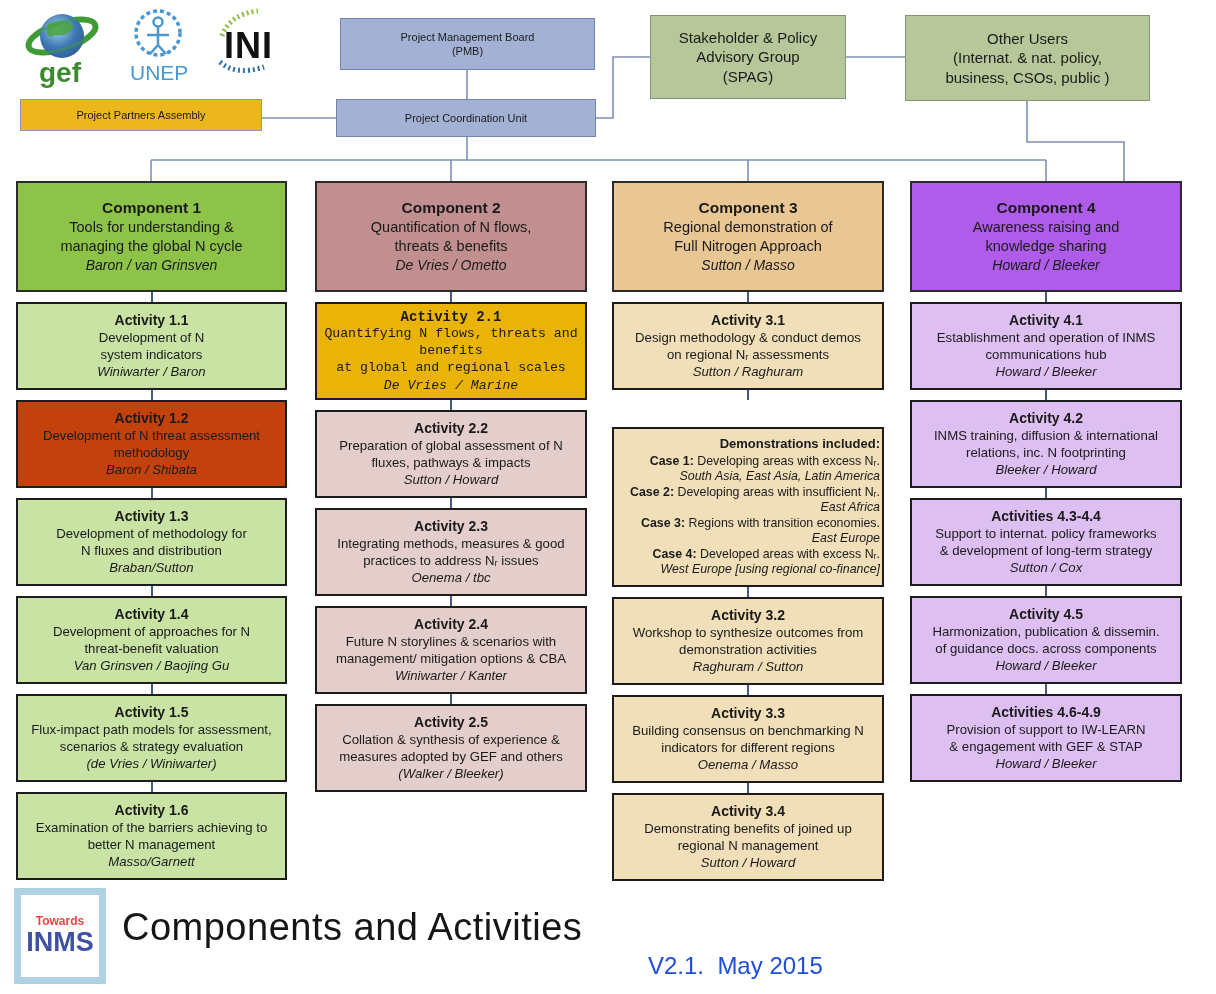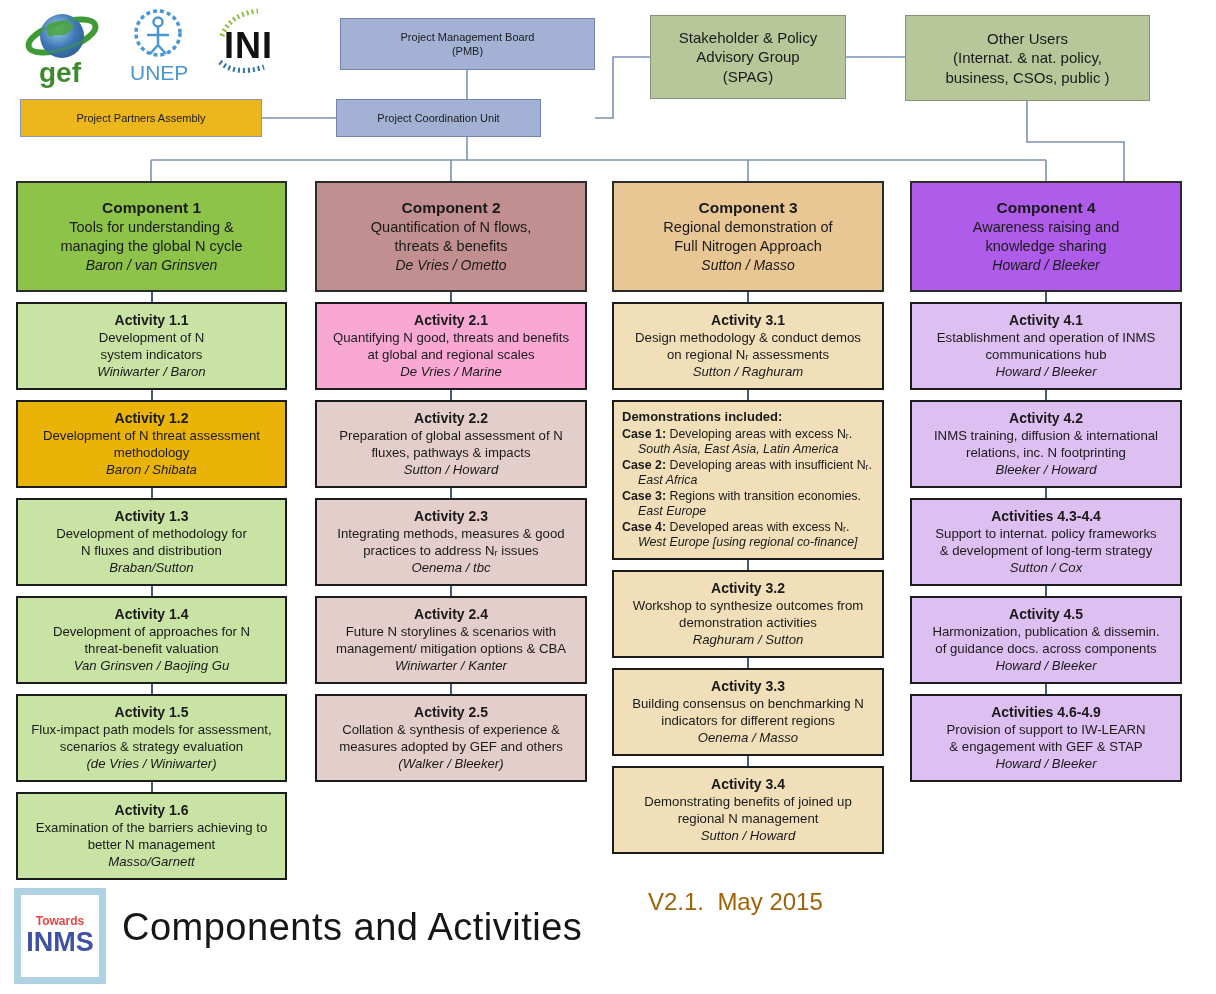--- a/index.html
+++ b/index.html
@@ -22,33 +22,33 @@
   .comp-title{font-weight:bold;font-size:15.5px;line-height:1.3;}
   .comp-sub{font-size:14.5px;line-height:1.3;white-space:pre-line;}
   .comp-leads{font-style:italic;font-size:14px;line-height:1.35;}
   .vconn{width:2px;height:10px;background:#46597e;margin:0 auto;}
   .act-box{border:2px solid #1c1c1c;box-sizing:border-box;min-height:88px;
            display:flex;flex-direction:column;justify-content:center;align-items:center;
            text-align:center;padding:4px 5px;}
   .act-title{font-weight:bold;font-size:14px;line-height:1.3;}
   .act-desc{font-size:13.2px;line-height:1.28;white-space:pre-line;}
   .act-leads{font-style:italic;font-size:13.2px;line-height:1.3;}
-  .demo-box{align-items:flex-start;text-align:left;min-height:160px;padding:6px 8px;}
+  .demo-box{align-items:flex-end;text-align:left;min-height:160px;padding:6px 2px;margin-top:27px;}
   .demo-title{text-align:center;font-size:13px;margin-bottom:1px;}
   .case-line{font-size:12.4px;line-height:1.25;}
   .case-line b{font-weight:bold;}
   .case-region{font-size:12.4px;font-style:italic;padding-left:16px;line-height:1.25;}
 
   .footer-logo{position:absolute;left:14px;top:888px;width:92px;height:96px;
                border:7px solid #aed2e4;background:#fff;box-sizing:border-box;
                display:flex;flex-direction:column;justify-content:center;align-items:center;}
   .footer-logo .l1{color:#ef4444;font-weight:bold;font-size:12px;line-height:1.1;}
   .footer-logo .l2{color:#3f51a3;font-weight:bold;font-size:27px;line-height:1.1;}
   .footer-title{position:absolute;left:122px;top:906px;font-size:38px;color:#161616;letter-spacing:0.5px;}
-  .footer-version{position:absolute;left:648px;top:888px;font-size:24px;color:#a16207;white-space:pre;}
+  .footer-version{position:absolute;left:648px;top:952px;font-size:24px;color:#1d4ed8;white-space:pre;}
 </style>
 </head>
 <body>
 
 <div class="canvas">
 
   <svg class="connectors" width="1216" height="994">
     <g stroke="#7d90b5" stroke-width="1.6" fill="none">
       <path d="M467 70 L467 99"></path>
       <path d="M262 118 L336 118"></path>
@@ -93,40 +93,40 @@
   </div>
 
   <div class="gov-box blue" style="left:340px;top:18px;width:255px;height:52px;">Project Management Board
 (PMB)</div>
   <div class="gov-box sage" style="left:905px;top:15px;width:245px;height:86px;font-size:15px;">Other Users
 (Internat. &amp; nat. policy,
 business, CSOs, public )</div>
   <div class="gov-box sage" style="left:650px;top:15px;width:196px;height:84px;font-size:15px;">Stakeholder &amp; Policy
 Advisory Group
 (SPAG)</div>
-  <div class="gov-box gold" style="left:20px;top:99px;width:242px;height:38px;">Project Partners Assembly</div>
-  <div class="gov-box blue" style="left:336px;top:99px;width:205px;height:38px;">Project Coordination Unit</div>
+  <div class="gov-box gold" style="left:20px;top:99px;width:242px;height:32px;">Project Partners Assembly</div>
+  <div class="gov-box blue" style="left:336px;top:99px;width:260px;height:38px;">Project Coordination Unit</div>
 
   <div class="col" style="left:16px;width:271px;">
     <div class="comp-header" style="background: rgb(141, 195, 73);">
       <div class="comp-title">Component 1</div>
       <div class="comp-sub">Tools for understanding &amp;
 managing the global N cycle</div>
       <div class="comp-leads">Baron / van Grinsven</div>
     </div>
     <div class="acts">
         <div class="vconn"></div>
         <div class="act-box" style="background: rgb(201, 227, 164);">
           <div class="act-title">Activity 1.1</div>
           <div class="act-desc">Development of N
 system indicators</div>
           <div class="act-leads">Winiwarter / Baron</div>
         </div>
         <div class="vconn"></div>
-        <div class="act-box" style="background: #eab308; align-items: center;">
+        <div class="act-box" style="background: #c2410c; align-items: center;">
           <div class="act-title">Activity 1.2</div>
           <div class="act-desc">Development of N threat assessment
 methodology</div>
           <div class="act-leads">Baron / Shibata</div>
         </div>
         <div class="vconn"></div>
         <div class="act-box" style="background: rgb(201, 227, 164);">
           <div class="act-title">Activity 1.3</div>
           <div class="act-desc">Development of methodology for
 N fluxes and distribution</div>
@@ -158,23 +158,23 @@
 
   <div class="col" style="left:315px;">
     <div class="comp-header" style="background: rgb(193, 143, 143);">
       <div class="comp-title">Component 2</div>
       <div class="comp-sub">Quantification of N flows,
 threats &amp; benefits</div>
       <div class="comp-leads">De Vries / Ometto</div>
     </div>
     <div class="acts">
         <div class="vconn"></div>
-        <div class="act-box" style="background: #f9a8d4;">
+        <div class="act-box" style="background: #eab308; font-family: Liberation Mono, monospace;">
           <div class="act-title">Activity 2.1</div>
-          <div class="act-desc">Quantifying N good, threats and benefits
+          <div class="act-desc">Quantifying N flows, threats and benefits
 at global and regional scales</div>
           <div class="act-leads">De Vries / Marine</div>
         </div>
         <div class="vconn"></div>
         <div class="act-box" style="background: rgb(227, 206, 204);">
           <div class="act-title">Activity 2.2</div>
           <div class="act-desc">Preparation of global assessment of N
 fluxes, pathways &amp; impacts</div>
           <div class="act-leads">Sutton / Howard</div>
         </div>

